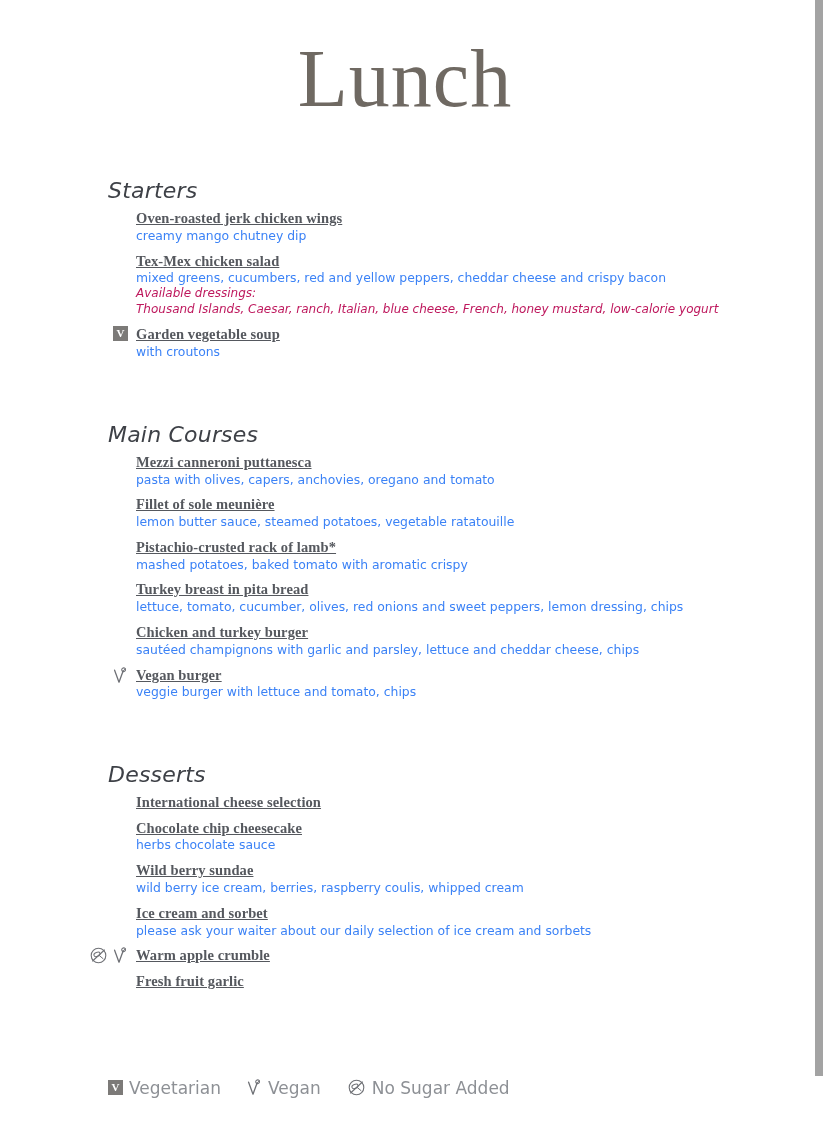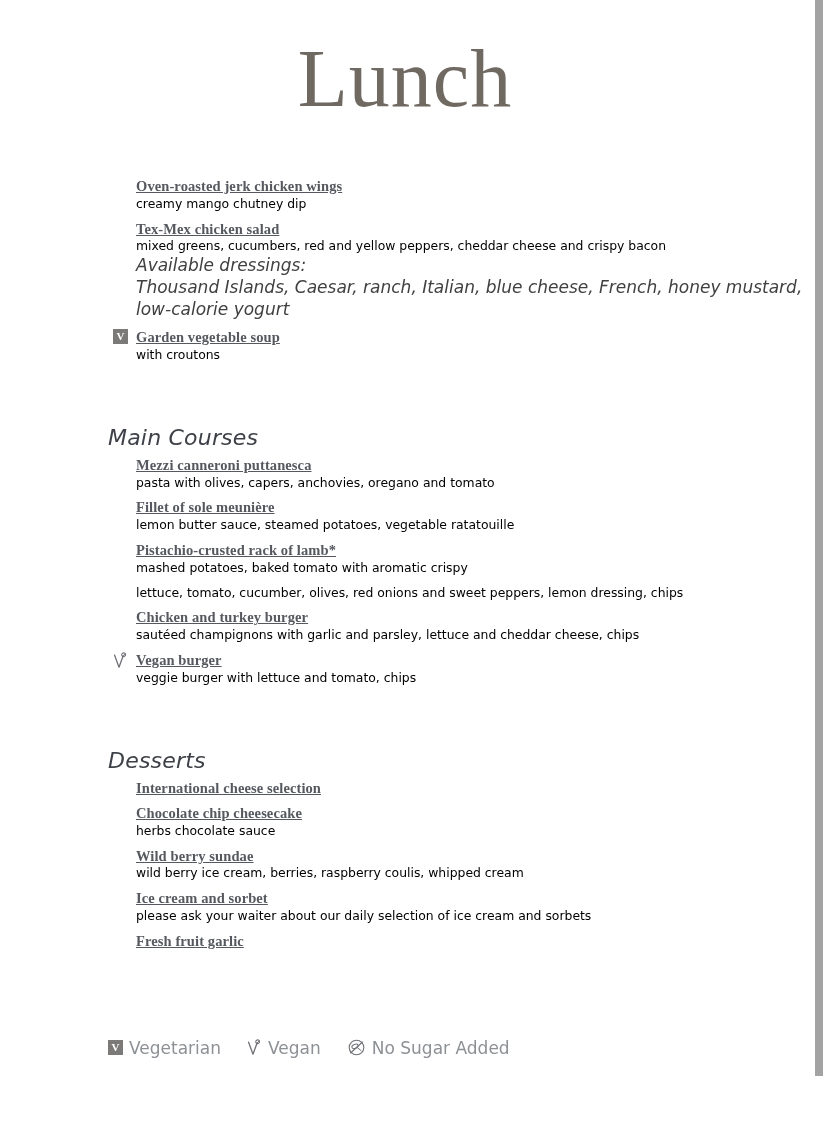--- a/index.html
+++ b/index.html
@@ -93,29 +93,29 @@
     font-size: 14.5px;
     color: #55585e;
     line-height: 1.15;
     letter-spacing: 0.1px;
     text-decoration: underline;
   }
   .item-desc {
     font-family: "DejaVu Sans", sans-serif;
     font-weight: 400;
     font-size: 12.4px;
-    color: #000000;
+    color: #3b82f6;
     line-height: 1.28;
     margin-top: 1px;
   }
   .item-note {
     font-family: "DejaVu Sans", sans-serif;
     font-style: italic;
-    font-size: 17px;
-    color: #404040;
+    font-size: 12px;
+    color: #be185d;
     line-height: 1.3;
   }
 
   
   .item-icons {
     position: absolute;
     left: 0;
     top: 0;
     width: 132px;
     height: 18px;
@@ -173,20 +173,21 @@
 </style>
 </head>
 <body>
 
 <div class="page">
 
   <h1 class="menu-title">Lunch</h1>
 
   <div class="sections">
       <div class="section">
+        <div class="section-title">Starters</div>
         <ul class="items">
           <li class="item">
             <div class="item-name">Oven-roasted jerk chicken wings</div>
             <div class="item-desc">creamy mango chutney dip</div>
           </li>
           <li class="item">
             <div class="item-name">Tex-Mex chicken salad</div>
             <div class="item-desc">mixed greens, cucumbers, red and yellow peppers, cheddar cheese and crispy bacon</div>
             <div class="item-note">Available dressings:</div>
             <div class="item-note">Thousand Islands, Caesar, ranch, Italian, blue cheese, French, honey mustard, low-calorie yogurt</div>
@@ -209,20 +210,21 @@
           </li>
           <li class="item">
             <div class="item-name">Fillet of sole meunière</div>
             <div class="item-desc">lemon butter sauce, steamed potatoes, vegetable ratatouille</div>
           </li>
           <li class="item">
             <div class="item-name">Pistachio-crusted rack of lamb*</div>
             <div class="item-desc">mashed potatoes, baked tomato with aromatic crispy</div>
           </li>
           <li class="item">
+            <div class="item-name">Turkey breast in  pita bread</div>
             <div class="item-desc">lettuce, tomato, cucumber, olives, red onions and sweet peppers, lemon dressing, chips</div>
           </li>
           <li class="item">
             <div class="item-name">Chicken and turkey burger</div>
             <div class="item-desc">sautéed champignons with garlic and parsley, lettuce and cheddar cheese, chips</div>
           </li>
           <li class="item">
             <span class="item-icons">
               <span class="icon-vegan"><svg viewBox="0 0 15 17" width="15" height="17">
                   <path d="M1.6 3.2 L6.0 15.2 L10.0 4.2" fill="none" stroke="#6f7176" stroke-width="1.3" stroke-linecap="round" stroke-linejoin="round"></path>
@@ -247,20 +249,36 @@
           </li>
           <li class="item">
             <div class="item-name">Wild berry sundae</div>
             <div class="item-desc">wild berry ice cream, berries, raspberry coulis, whipped cream</div>
           </li>
           <li class="item">
             <div class="item-name">Ice cream and sorbet</div>
             <div class="item-desc">please ask your waiter about our daily selection of ice cream and sorbets</div>
           </li>
           <li class="item">
+            <span class="item-icons">
+              <span class="icon-nosugar"><svg viewBox="0 0 19 17" width="19" height="17">
+                  <circle cx="9.5" cy="8.5" r="7.3" fill="none" stroke="#6f7176" stroke-width="1.1"></circle>
+                  <ellipse cx="8.0" cy="7.4" rx="3.2" ry="2.0" transform="rotate(-22 8.0 7.4)" fill="none" stroke="#6f7176" stroke-width="1.0"></ellipse>
+                  <path d="M10.6 8.8 L14.0 11.6" fill="none" stroke="#6f7176" stroke-width="1.0" stroke-linecap="round"></path>
+                  <path d="M3.6 14.0 L15.4 3.0" fill="none" stroke="#6f7176" stroke-width="1.1" stroke-linecap="round"></path>
+                </svg></span>
+              <span class="icon-vegan"><svg viewBox="0 0 15 17" width="15" height="17">
+                  <path d="M1.6 3.2 L6.0 15.2 L10.0 4.2" fill="none" stroke="#6f7176" stroke-width="1.3" stroke-linecap="round" stroke-linejoin="round"></path>
+                  <path d="M10.2 4.6 C8.6 4.2 8.2 2.4 9.4 1.4 C10.7 0.4 12.6 1.1 12.5 2.6 C12.4 4.0 11.3 4.8 10.2 4.6 Z" fill="none" stroke="#6f7176" stroke-width="1.1"></path>
+                  <path d="M12.2 1.7 L9.6 4.6" fill="none" stroke="#6f7176" stroke-width="0.9"></path>
+                </svg></span>
+            </span>
+            <div class="item-name">Warm apple crumble</div>
+          </li>
+          <li class="item">
             <div class="item-name">Fresh fruit garlic</div>
           </li>
         </ul>
       </div>
     </div>
 
   <div class="legend">
       <div class="legend-entry">
         <span class="icon-veg">V</span>
         <span class="legend-label">Vegetarian</span>

